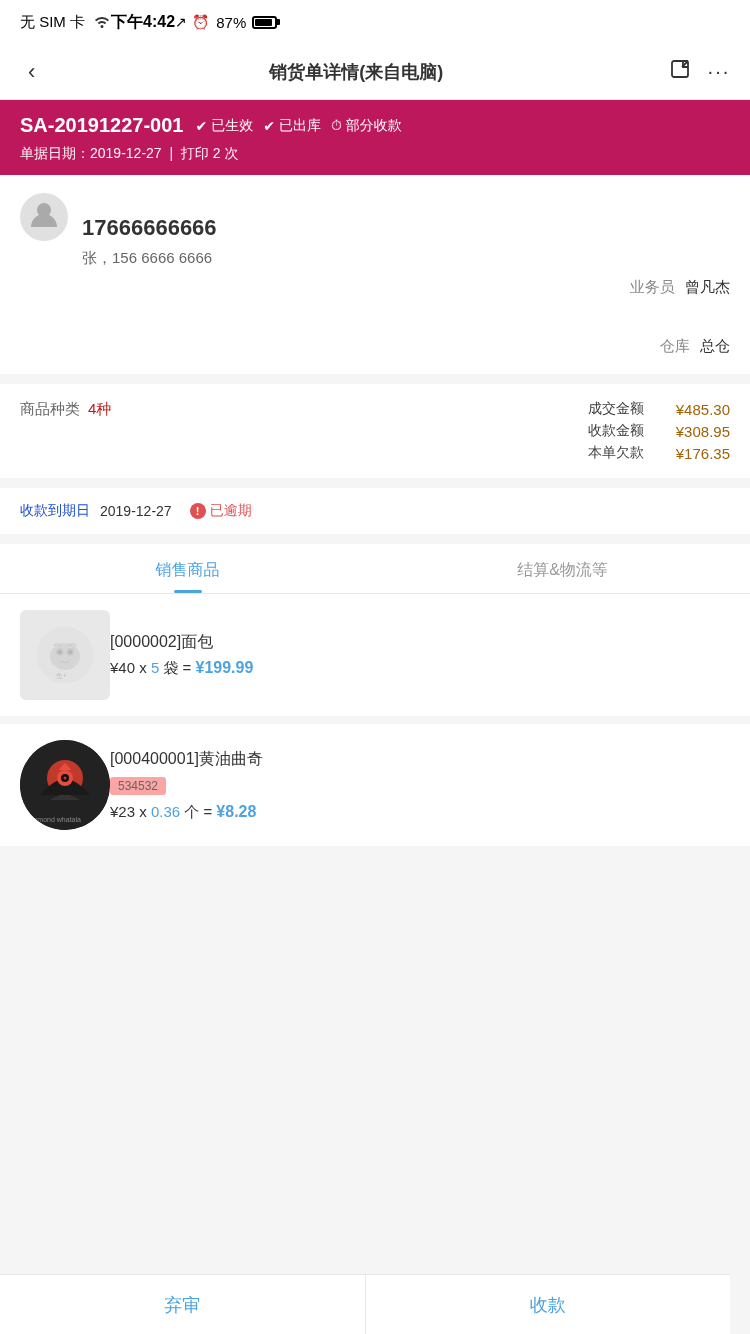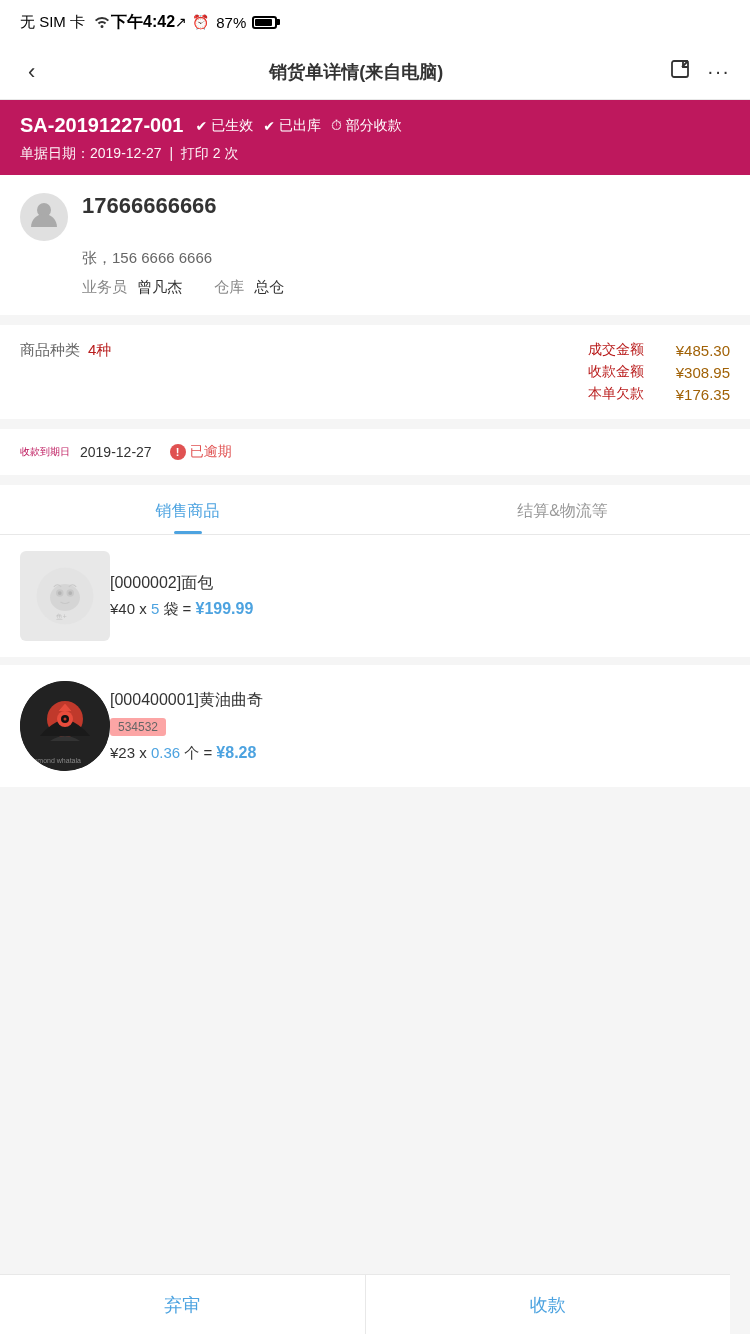--- a/index.html
+++ b/index.html
@@ -98,45 +98,46 @@
     }
 
     
     .customer-section {
       background: #fff;
       padding: 18px 20px;
       margin-bottom: 2px;
     }
     .customer-row {
       display: flex;
-      align-items: flex-start;
+      align-items: flex-end;
       gap: 14px;
       margin-bottom: 8px;
     }
     .avatar {
       width: 48px; height: 48px; border-radius: 50%;
       background: #e0e0e0;
       display: flex; align-items: center; justify-content: center;
       flex-shrink: 0;
     }
     .avatar-icon { font-size: 26px; color: #888; }
     .customer-name { font-size: 22px; font-weight: 600; color: #333; }
     .customer-sub {
       font-size: 15px;
       color: #666;
       margin-bottom: 10px;
       padding-left: 62px;
     }
     .customer-meta {
       display: flex;
-      align-items: center;
+      align-items: flex-end;
       padding-left: 62px;
       font-size: 15px;
       color: #333;
-      gap: 32px;
+      gap: 40px;
+      flex-direction: column;
     }
     .meta-label { color: #888; margin-right: 6px; }
 
     
     .divider {
       height: 8px;
       background: #f5f5f5;
     }
 
     
@@ -161,33 +162,33 @@
       display: flex;
       flex-direction: column;
       gap: 4px;
       align-items: flex-end;
     }
     .amount-row {
       display: flex;
       align-items: center;
       gap: 16px;
     }
-    .amount-label { font-size: 14px; color: #b91c1c; }
+    .amount-label { font-size: 14px; color: #404040; }
     .amount-value { font-size: 15px; color: #a16207; font-weight: 500; min-width: 70px; text-align: right; }
 
     
     .due-section {
       background: #fff;
       padding: 14px 20px;
       margin-bottom: 2px;
       display: flex;
       align-items: center;
       gap: 10px;
     }
-    .due-label { font-size: 10px; color: #be185d; }
+    .due-label { font-size: 14px; color: #1d4ed8; }
     .due-date { font-size: 14px; color: #333; margin-right: 8px; }
     .overdue-badge {
       display: flex;
       align-items: center;
       gap: 4px;
       color: #e05252;
       font-size: 14px;
       font-weight: 500;
     }
     .overdue-dot {

